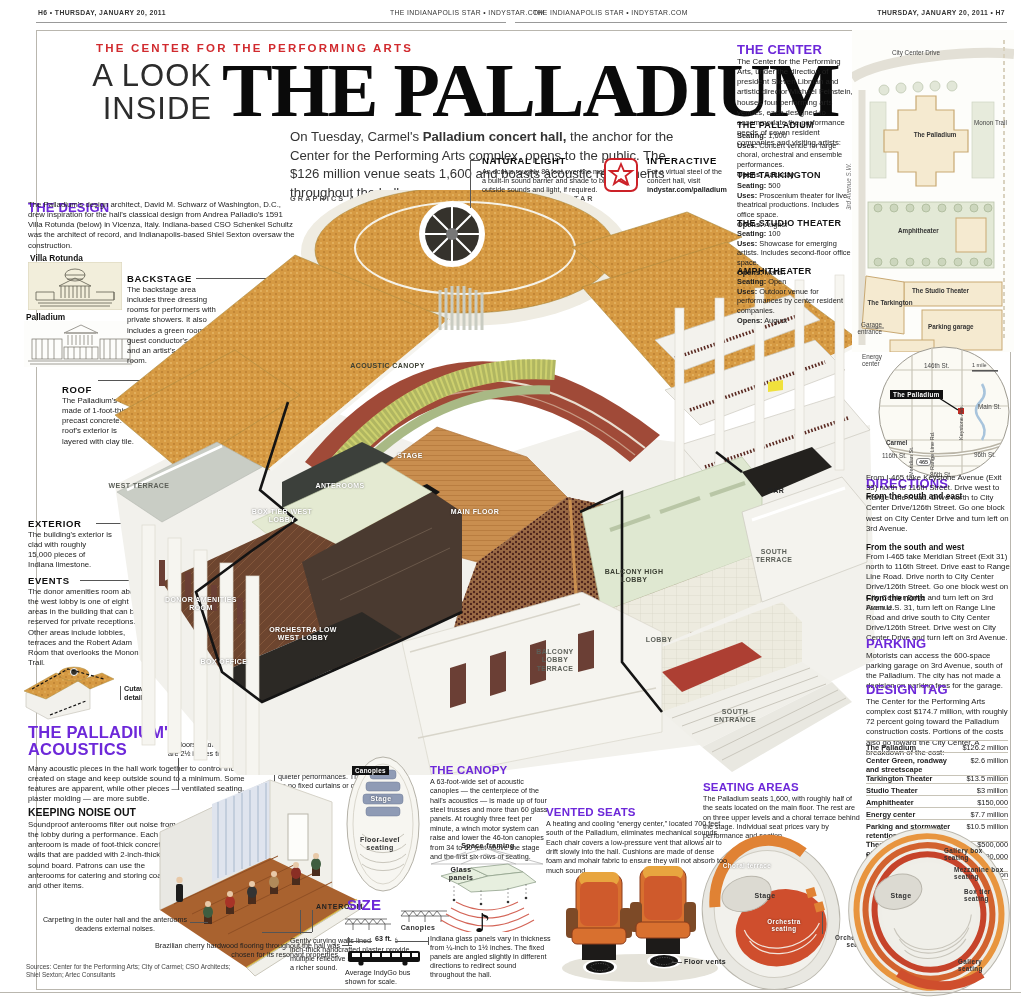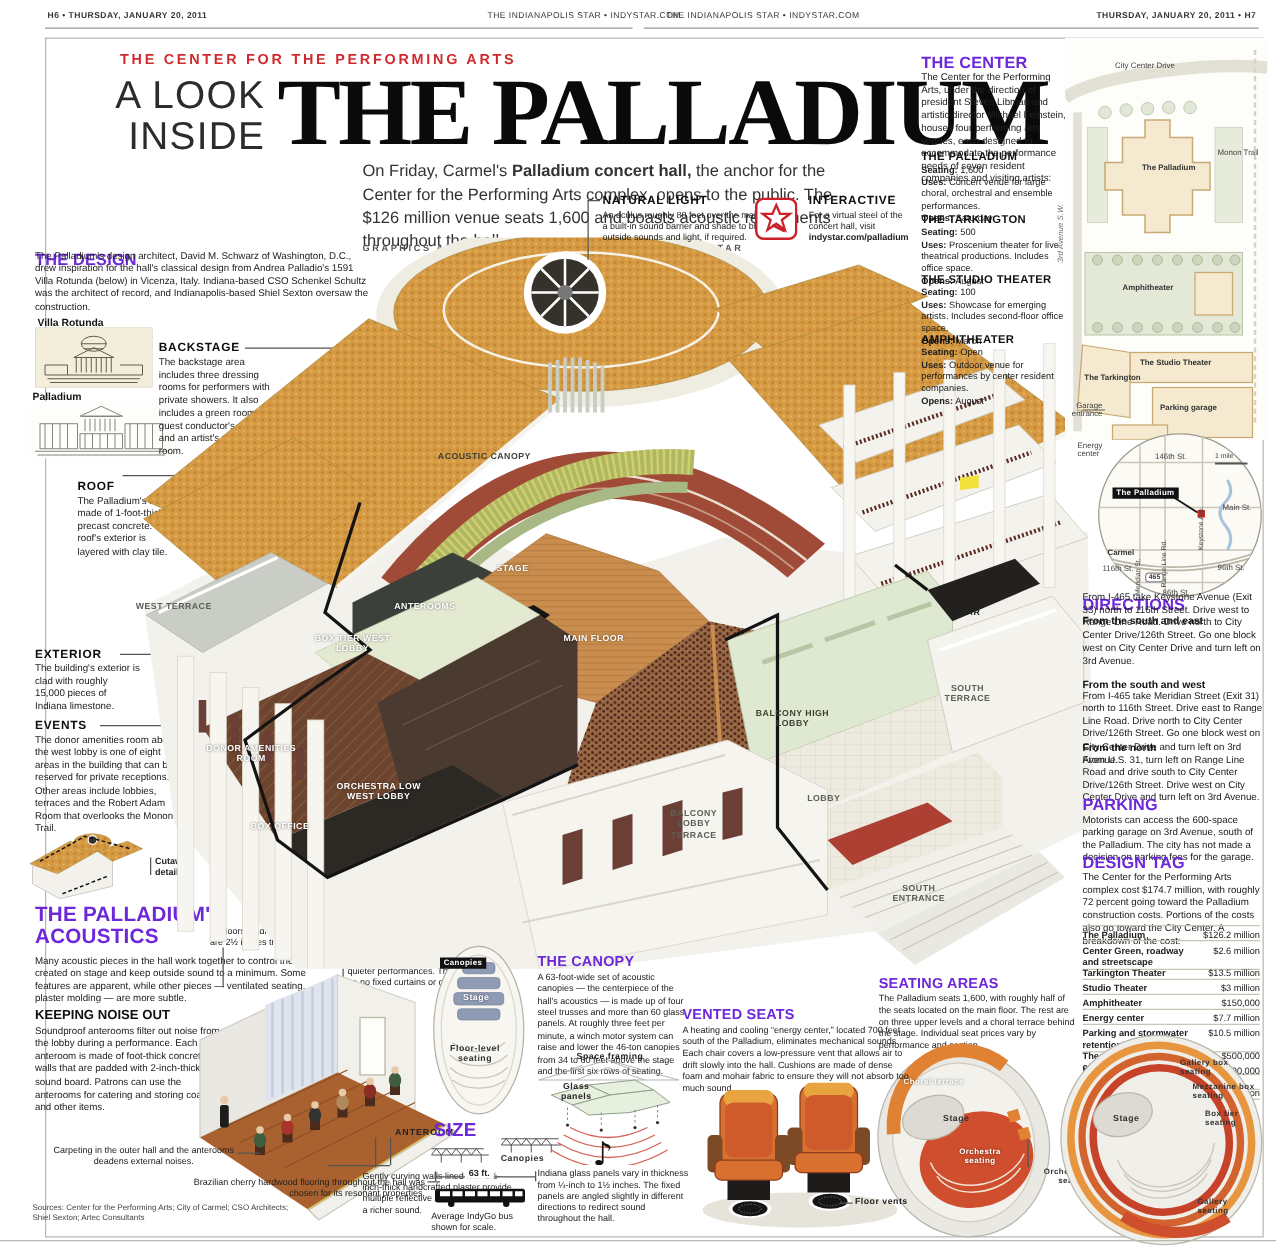--- a/index.html
+++ b/index.html
@@ -46,21 +46,21 @@
 <div class="hd" style="left:845px;top:9px;width:160px;text-align:right">THURSDAY, JANUARY 20, 2011 • H7</div>
 <div class="abs" style="left:36px;top:22px;width:470px;height:1px;background:#999"></div>
 <div class="abs" style="left:515px;top:22px;width:492px;height:1px;background:#999"></div>
 <div class="frame" style="left:36px;top:30px;width:975px;height:960px"></div>
 
 <div class="kicker" style="left:96px;top:42px;color:#d12a2e">THE CENTER FOR THE PERFORMING ARTS</div>
 <div class="eyebrow" style="left:62px;top:60px">A LOOK</div>
 <div class="eyebrow" style="left:62px;top:93px">INSIDE</div>
 <div class="bigtitle" style="left:222px;top:52px">THE PALLADIUM</div>
 <div class="intro" style="left:290px;top:128px;width:400px">
-  <span>On Friday, Carmel's </span><b>Palladium concert hall,</b><span> the anchor for the Center for the Performing Arts complex, opens to the public. The $126 million venue seats 1,600 and boasts acoustic refinements throughout the hall.</span>
+  <span>On Tuesday, Carmel's </span><b>Palladium concert hall,</b><span> the anchor for the Center for the Performing Arts complex, opens to the public. The $126 million venue seats 1,600 and boasts acoustic refinements throughout the hall.</span>
 </div>
 <div class="byline" style="left:290px;top:194px">GRAPHICS AND TEXT BY STEPHEN J. BEARD • THE STAR</div>
 
 <div class="sec" style="left:28px;top:200px">THE DESIGN</div>
 <div class="bt" style="left:28px;top:200px;width:270px">The Palladium's design architect, David M. Schwarz of Washington, D.C., drew inspiration for the hall's classical design from Andrea Palladio's 1591 Villa Rotunda (below) in Vicenza, Italy.  Indiana-based CSO Schenkel Schultz was the architect of record, and Indianapolis-based Shiel Sexton oversaw the construction.</div>
 <div class="sub" style="left:30px;top:253px">Villa Rotunda</div>
 <svg class="abs" style="left:28px;top:262px" width="94" height="48" viewBox="0 0 94 48">
   <rect x="0" y="0" width="94" height="48" fill="#f2eedb" stroke="#d8d2b8"></rect>
   <g stroke="#5f5d50" fill="none" stroke-width="0.8">
     <ellipse cx="47" cy="13" rx="10" ry="6"></ellipse>

